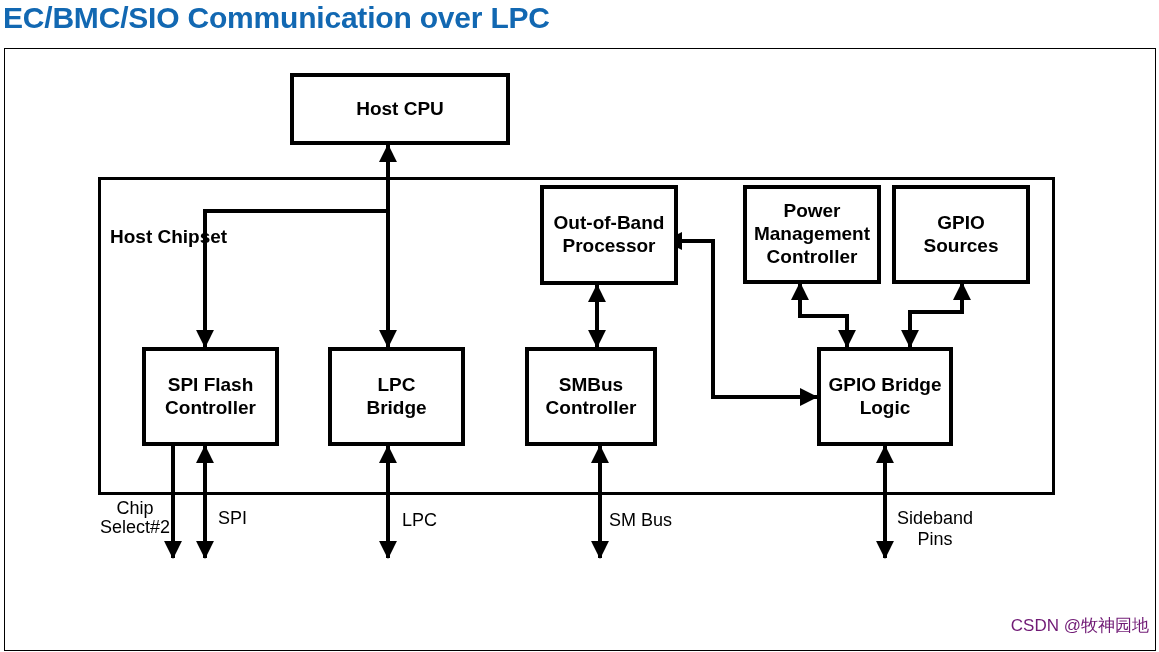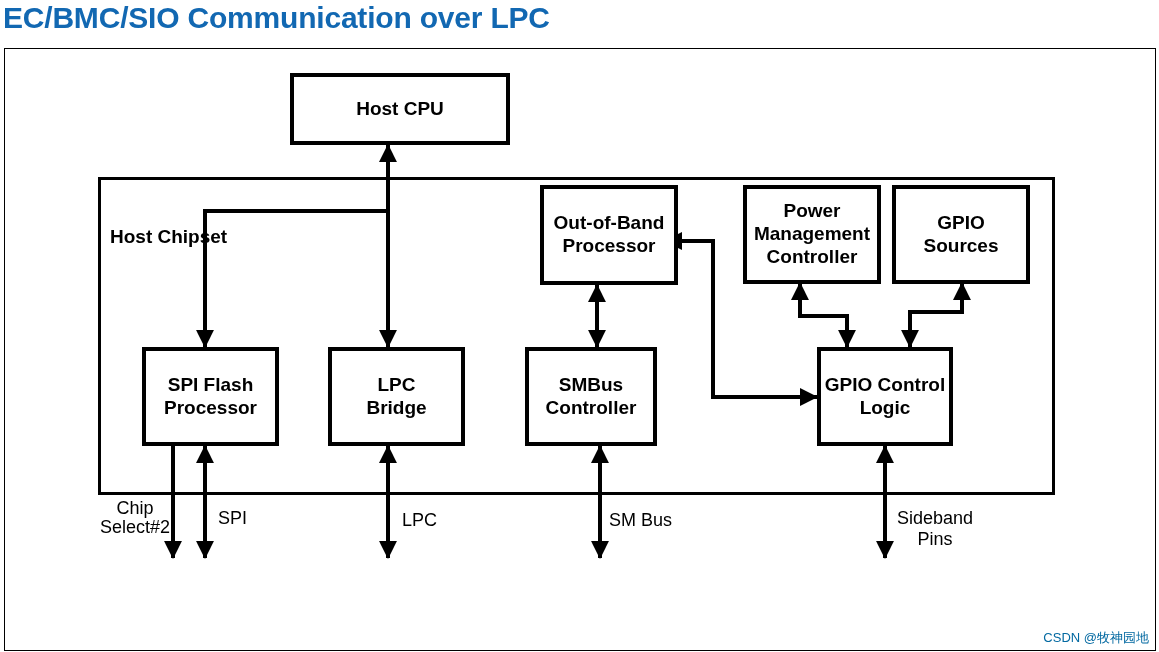--- a/index.html
+++ b/index.html
@@ -44,22 +44,22 @@
     line-height:1.2; white-space:pre-line;
   }
 
   .edge-label {
     position:absolute;
     font-size:18px; color:#000; text-align:center;
     line-height:1.15; white-space:pre-line;
   }
 
   .watermark {
-    position:absolute; right:10px; bottom:5px;
-    font-size:13px; color:#0369a1; white-space:nowrap;
+    position:absolute; right:10px; bottom:15px;
+    font-size:17px; color:#701a75; white-space:nowrap;
   }
 </style>
 </head>
 <body>
 
 <div class="stage">
 
   <h1 class="title">EC/BMC/SIO Communication over LPC</h1>
 
   <div class="frame"></div>
@@ -93,29 +93,29 @@
 Processor</div>
 
   <div class="box" style="left:743px;top:185px;width:138px;height:99px">Power
 Management
 Controller</div>
 
   <div class="box" style="left:892px;top:185px;width:138px;height:99px">GPIO
 Sources</div>
 
   <div class="box" style="left:142px;top:347px;width:137px;height:99px">SPI Flash
-Processor</div>
+Controller</div>
 
   <div class="box" style="left:328px;top:347px;width:137px;height:99px">LPC
 Bridge</div>
 
   <div class="box" style="left:525px;top:347px;width:132px;height:99px">SMBus
 Controller</div>
 
-  <div class="box" style="left:817px;top:347px;width:136px;height:99px">GPIO Control
+  <div class="box" style="left:817px;top:347px;width:136px;height:99px">GPIO Bridge
 Logic</div>
 
 
 
   <div class="edge-label" style="left:99px;top:499px;width:72px;line-height:1.08">Chip
 Select#2</div>
 
   <div class="edge-label" style="left:218px;top:508px">SPI</div>
 
   <div class="edge-label" style="left:402px;top:510px">LPC</div>

